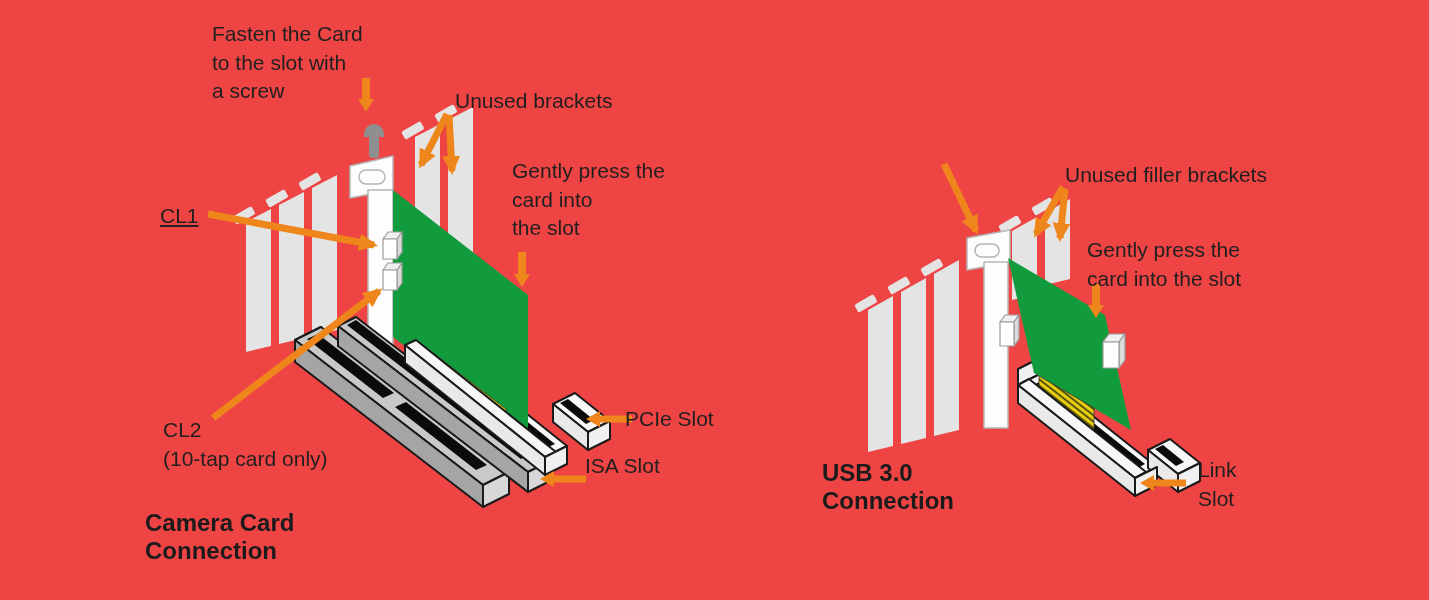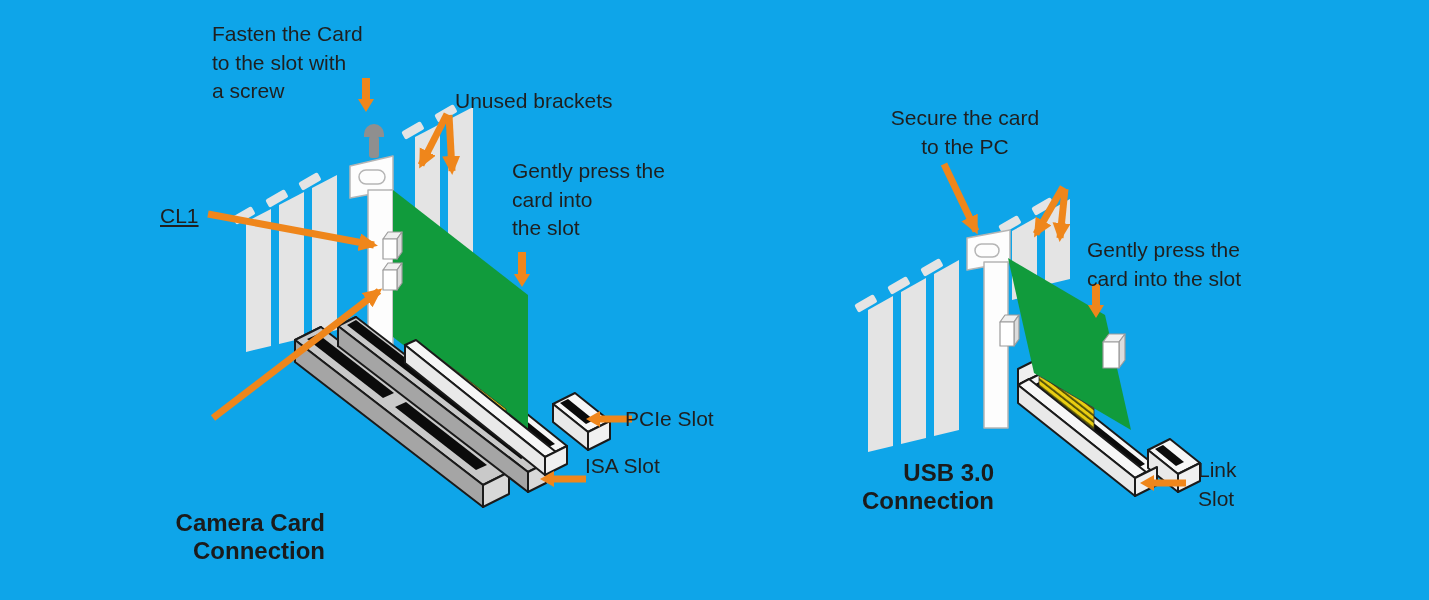--- a/index.html
+++ b/index.html
@@ -1,27 +1,27 @@
 <!DOCTYPE html>
 <html><head>
 <meta charset="utf-8">
 <style>
   html,body{margin:0;padding:0;background:#fff;}
   .canvas{
-    position:relative;width:1429px;height:600px;background:#0ea5e9;overflow:hidden;
+    position:relative;width:1429px;height:600px;background:#ef4444;overflow:hidden;
     font-family:"Liberation Sans",sans-serif;
   }
   .canvas svg{position:absolute;left:0;top:0;}
   .lbl{
     position:absolute;font-size:21px;line-height:1.36;color:#1f1f1f;
     white-space:pre-line;
   }
   .caption{
     position:absolute;font-size:24px;line-height:1.18;font-weight:bold;color:#1b1b1b;
-    white-space:pre-line;text-align:right;
+    white-space:pre-line;text-align:left;
   }
   .outl{stroke:#1a1a1a;stroke-width:2;stroke-linejoin:round;}
   .brk{stroke:#b5b5b5;stroke-width:1.5;stroke-linejoin:round;fill:#fdfdfd;}
   .conn{stroke:#9c9c9c;stroke-width:1.2;stroke-linejoin:round;}
 </style>
 </head>
 <body>
 
 <div class="canvas">
 
@@ -191,27 +191,28 @@
 </svg>
 
   <div class="lbl" style="left:212px;top:20px;">Fasten the Card
 to the slot with
 a screw</div>
   <div class="lbl" style="left:455px;top:87px;">Unused brackets</div>
   <div class="lbl" style="left:512px;top:157px;">Gently press the
 card into
 the slot</div>
   <div class="lbl" style="left:160px;top:202px;text-decoration:underline;">CL1</div>
+  <div class="lbl" style="left:163px;top:416px;">CL2
+(10-tap card only)</div>
   <div class="lbl" style="left:625px;top:405px;">PCIe Slot</div>
   <div class="lbl" style="left:585px;top:452px;">ISA Slot</div>
   <div class="caption" style="left:145px;top:509px;width:180px;">Camera Card
 Connection</div>
 
-  <div class="lbl" style="left:872px;top:104px;width:186px;text-align:center;">Secure the card
-to the PC</div>
+  <div class="lbl" style="left:1065px;top:161px;">Unused filler brackets</div>
   <div class="lbl" style="left:1087px;top:236px;">Gently press the
 card into the slot</div>
   <div class="caption" style="left:822px;top:459px;width:172px;">USB 3.0
 Connection</div>
   <div class="lbl" style="left:1198px;top:456px;">Link
 Slot</div>
 
 </div>
 
 </body></html>

